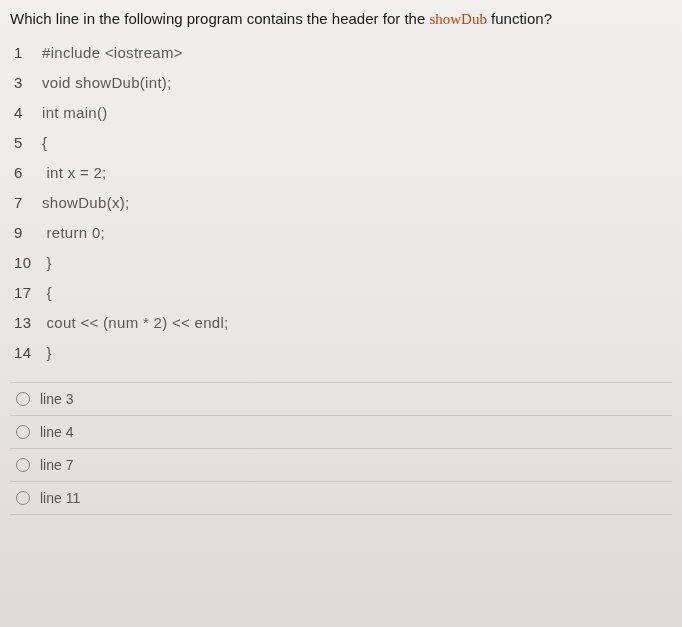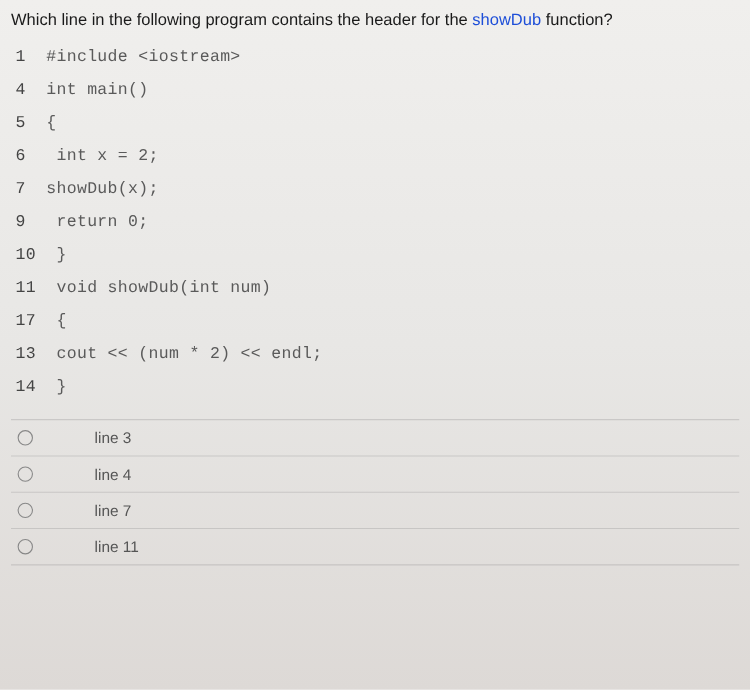--- a/index.html
+++ b/index.html
@@ -12,43 +12,42 @@
     padding: 8px 10px;
     overflow: hidden;
   }
   .question {
     font-size: 15px;
     color: #1a1a1a;
     margin-bottom: 8px;
     line-height: 1.4;
   }
   .question .code-word {
-    font-family: Liberation Sans, sans-serif;
-    color: #1d4ed8;
+    font-family: Liberation Serif, serif;
+    color: #c2410c;
   }
   .code-block {
-    font-family: Liberation Mono, monospace;
+    font-family: Liberation Sans, sans-serif;
     font-size: 15px;
     color: #5a5a5a;
     line-height: 2.0;
     padding-left: 4px;
     margin-bottom: 14px;
     letter-spacing: 0.3px;
   }
   .code-line { white-space: pre; }
   .code-line .ln { display:inline-block; width: 28px; color:#444; }
   .options {
     margin-top: 6px;
   }
   .option-row {
     display: flex;
     align-items: center;
     border-top: 1px solid rgba(150,150,150,0.35);
     padding: 8px 6px;
-    gap: 46px;
   }
   .option-row:last-child {
     border-bottom: 1px solid rgba(150,150,150,0.35);
   }
   .radio {
     width: 14px;
     height: 14px;
     border: 1.5px solid #888;
     border-radius: 50%;
     margin-right: 10px;
@@ -63,27 +62,27 @@
 </style>
 </head>
 <body>
 
 <div class="question">
   <span>Which line in the following program contains the header for the </span><span class="code-word">showDub</span><span> function?</span>
 </div>
 
 <div class="code-block">
   <div class="code-line"><span class="ln">1</span><span>#include &lt;iostream&gt;</span></div>
+  <div class="code-line"><span class="ln">3</span><span>void showDub(int);</span></div>
   <div class="code-line"><span class="ln">4</span><span>int main()</span></div>
   <div class="code-line"><span class="ln">5</span><span>{</span></div>
   <div class="code-line"><span class="ln">6</span><span> int x = 2;</span></div>
   <div class="code-line"><span class="ln">7</span><span>showDub(x);</span></div>
   <div class="code-line"><span class="ln">9</span><span> return 0;</span></div>
   <div class="code-line"><span class="ln">10</span><span> }</span></div>
-  <div class="code-line"><span class="ln">11</span><span> void showDub(int num)</span></div>
   <div class="code-line"><span class="ln">17</span><span> {</span></div>
   <div class="code-line"><span class="ln">13</span><span> cout &lt;&lt; (num * 2) &lt;&lt; endl;</span></div>
   <div class="code-line"><span class="ln">14</span><span> }</span></div>
 </div>
 
 <div class="options">
   <div class="option-row">
     <span class="radio"></span>
     <span class="option-label">line 3</span>
   </div>

